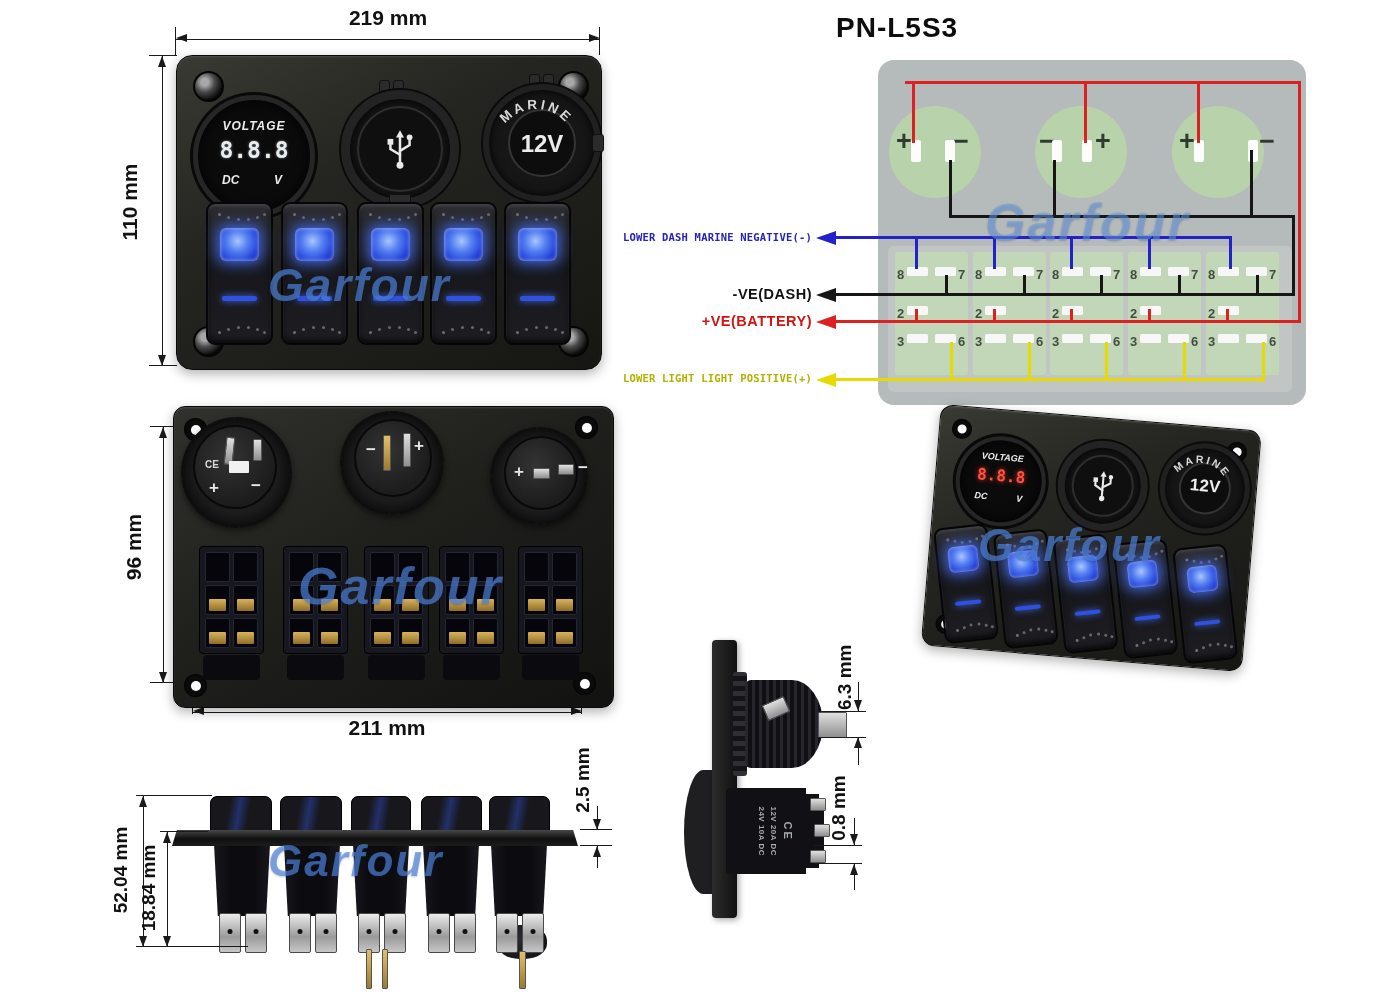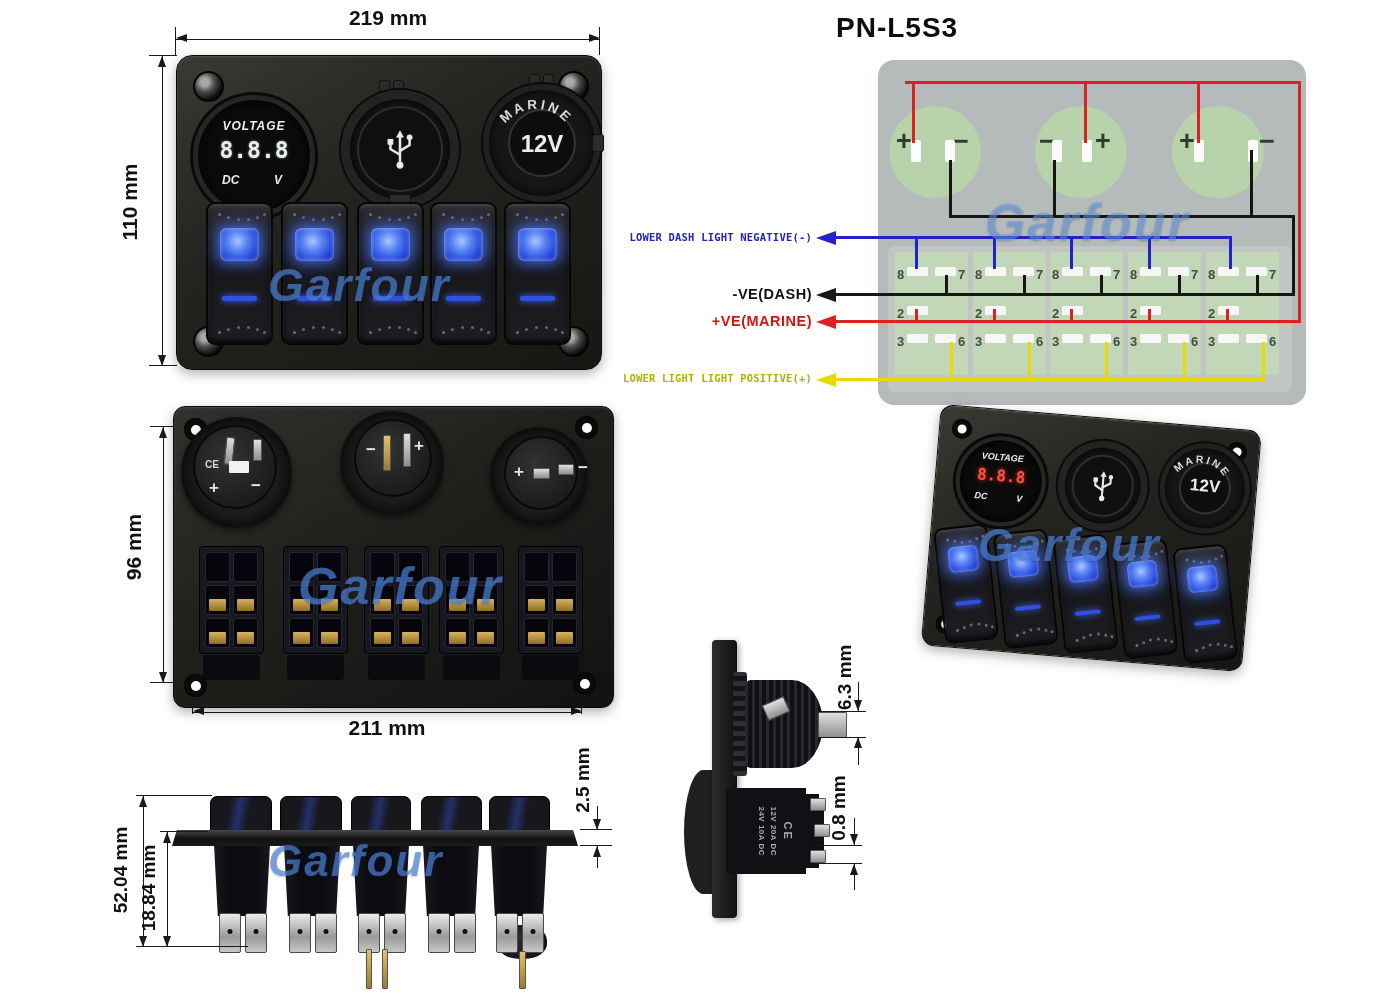--- a/index.html
+++ b/index.html
@@ -342,23 +342,23 @@
 <div class="wire w-yel" style="left:950px;top:342px;width:3.4px;height:38px;"></div>
 <div class="wire w-yel" style="left:1028px;top:342px;width:3.4px;height:38px;"></div>
 <div class="wire w-yel" style="left:1105px;top:342px;width:3.4px;height:38px;"></div>
 <div class="wire w-yel" style="left:1183px;top:342px;width:3.4px;height:38px;"></div>
 <div class="wire w-yel" style="left:1262px;top:342px;width:3.4px;height:40px;"></div>
 
 <div class="arrowL" style="left:816px;top:230.5px;border-right:20px solid #2222c8;"></div>
 <div class="arrowL" style="left:816px;top:287.5px;border-right:20px solid #161616;"></div>
 <div class="arrowL" style="left:816px;top:314.5px;border-right:20px solid #dd2020;"></div>
 <div class="arrowL" style="left:816px;top:372.5px;border-right:20px solid #e6da00;"></div>
-<div class="dlabel-sm" style="left:548px;top:231px;width:264px;color:#2323bd;">LOWER DASH LIGHT NEGATIVE(-)</div>
+<div class="dlabel-sm" style="left:548px;top:231px;width:264px;color:#2323bd;">LOWER DASH MARINE NEGATIVE(-)</div>
 <div class="dlabel-lg" style="left:598px;top:286px;width:214px;color:#101010;">-VE(DASH)</div>
-<div class="dlabel-lg" style="left:598px;top:313px;width:214px;color:#cf1612;">+VE(MARINE)</div>
+<div class="dlabel-lg" style="left:598px;top:313px;width:214px;color:#cf1612;">+VE(BATTERY)</div>
 <div class="dlabel-sm" style="left:548px;top:372px;width:264px;color:#b3b100;">LOWER LIGHT LIGHT POSITIVE(+)</div>
 <div class="wm" style="left:985px;top:192px;font-size:52px;color:rgba(110,160,230,.5);">Garfour</div>
 
 <div class="dim-v" style="left:163px;top:427px;height:256px;"></div>
 <div class="tick" style="left:150px;top:426px;width:44px;height:1.4px;"></div>
 <div class="tick" style="left:150px;top:682px;width:44px;height:1.4px;"></div>
 <div class="dim-label rot" style="left:122px;top:612px;width:130px;">96 mm</div>
 <div class="dim-h" style="left:193px;top:712px;width:389px;"></div>
 <div class="tick" style="left:192px;top:687px;width:1.4px;height:27px;"></div>
 <div class="tick" style="left:581px;top:687px;width:1.4px;height:27px;"></div>

